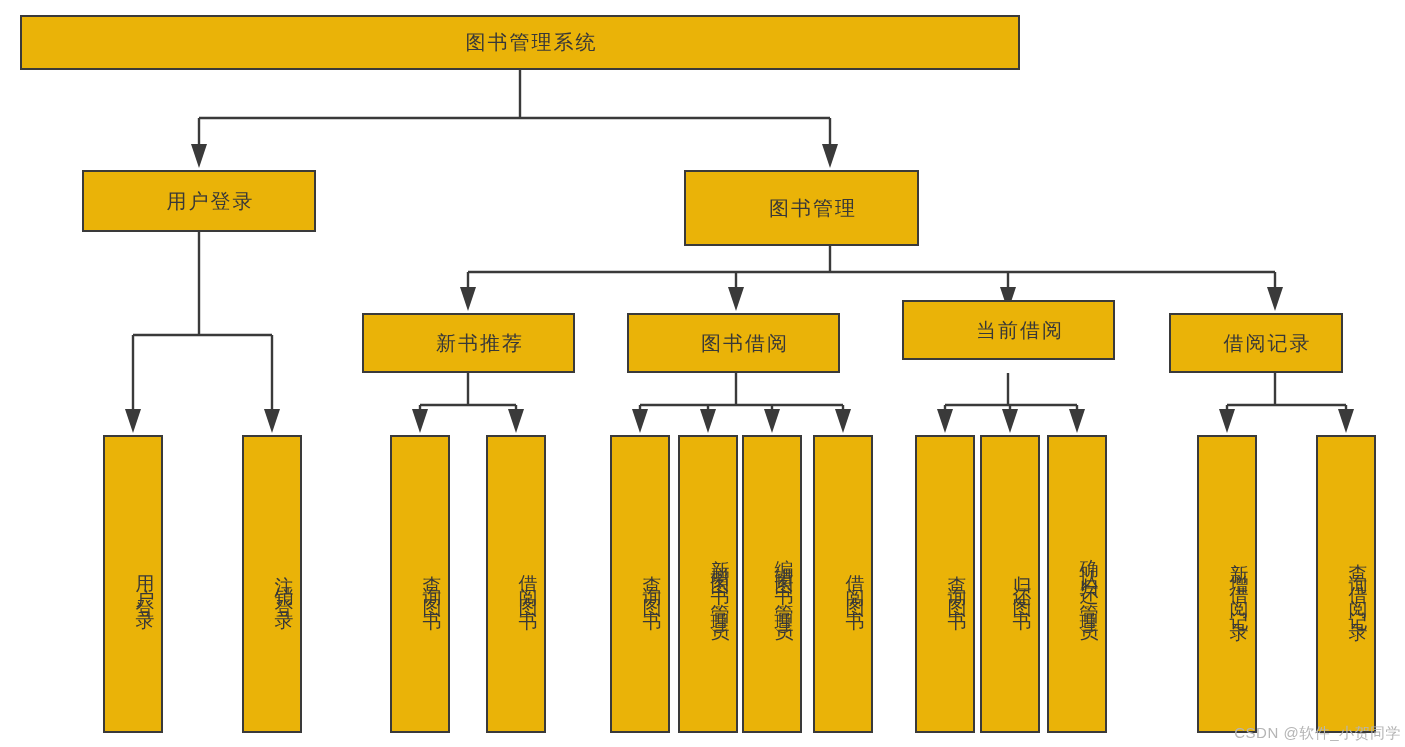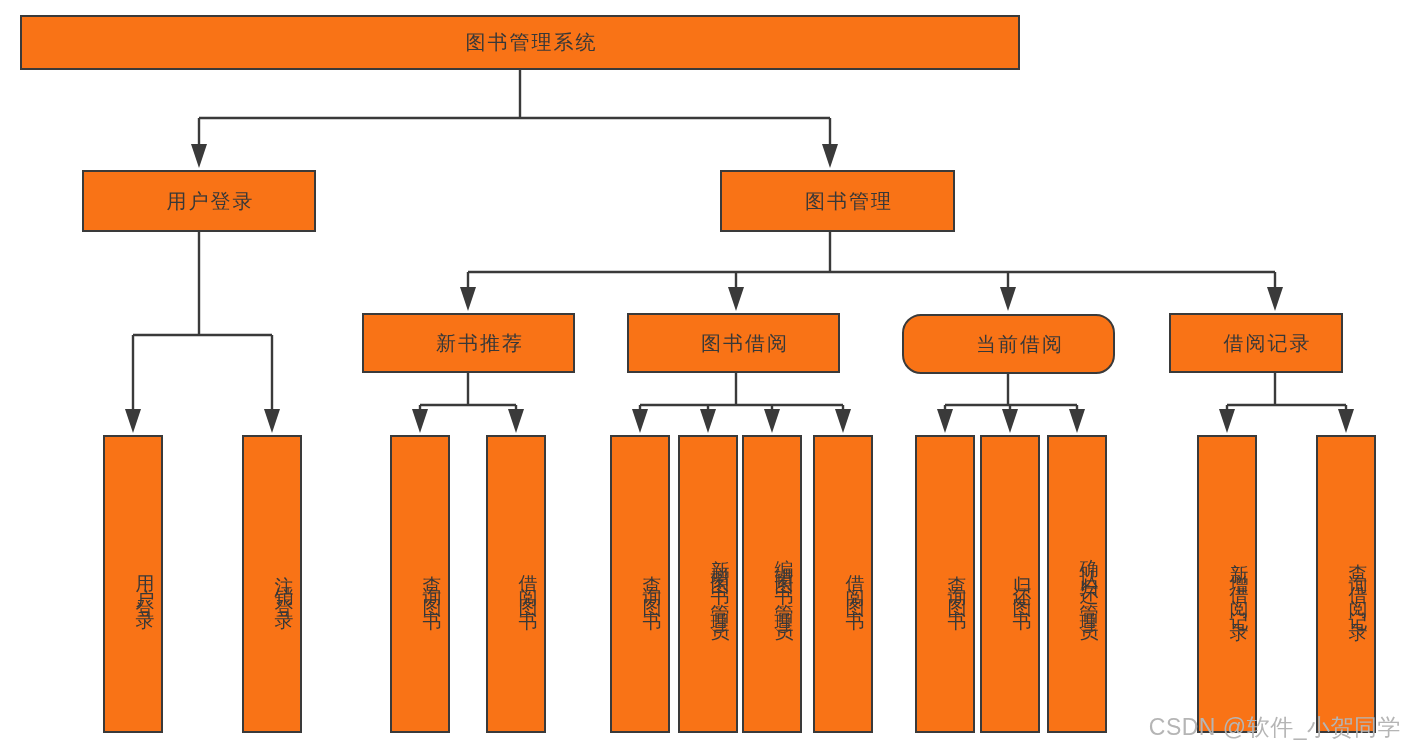--- a/index.html
+++ b/index.html
@@ -22,37 +22,37 @@
   .connectors path{
     stroke:var(--line);stroke-width:2.4;fill:none;
   }
   .connectors polygon{
     fill:var(--line);stroke:none;
   }
   .node{
     position:absolute;
     box-sizing:border-box;
     border:2px solid var(--line);
-    background:#f97316;
+    background:#eab308;
     display:flex;align-items:center;justify-content:center;padding-left:23px;
   }
   .h-node span{
     font-size:20px;color:var(--text);
     letter-spacing:2px;white-space:nowrap;
   }
   .v-node span{
     writing-mode:vertical-rl;
     text-orientation:mixed;
     font-size:19px;color:var(--text);
     letter-spacing:12px;line-height:1.1;
   }
   .v-node.long span{letter-spacing:9px;}
   .watermark{
     position:absolute;right:4px;bottom:4px;
-    font-size:23px;color:var(--wm);
+    font-size:15px;color:var(--wm);
     letter-spacing:0.5px;white-space:nowrap;text-align:right;
   }
 </style>
 </head>
 <body>
 
 <div class="canvas">
 
   <svg class="connectors" viewBox="0 0 1405 747" xmlns="http://www.w3.org/2000/svg">
     <path d="M520 70 V118 M199 118 H830 M199 118 V146 M830 118 V146
@@ -86,31 +86,31 @@
     <polygon points="1338,409 1354,409 1346,433"></polygon>
   </svg>
 
   <div class="node h-node" style="left:20px;top:15px;width:1000px;height:55px;">
     <span>图书管理系统</span>
   </div>
 
   <div class="node h-node" style="left:82px;top:170px;width:234px;height:62px;">
     <span>用户登录</span>
   </div>
-  <div class="node h-node" style="left:720px;top:170px;width:235px;height:62px;justify-content:center;">
+  <div class="node h-node" style="left:684px;top:170px;width:235px;height:76px;justify-content:center;">
     <span>图书管理</span>
   </div>
 
   <div class="node h-node" style="left:362px;top:313px;width:213px;height:60px;justify-content:center;">
     <span>新书推荐</span>
   </div>
   <div class="node h-node" style="left:627px;top:313px;width:213px;height:60px;">
     <span>图书借阅</span>
   </div>
-  <div class="node h-node" style="left:902px;top:314px;width:213px;height:60px;border-radius:19px;">
+  <div class="node h-node" style="left:902px;top:300px;width:213px;height:60px;">
     <span>当前借阅</span>
   </div>
   <div class="node h-node" style="left:1169px;top:313px;width:174px;height:60px;">
     <span>借阅记录</span>
   </div>
 
   <div class="node v-node" style="left:103px;top:435px;width:60px;height:298px;">
     <span>用户登录</span>
   </div>
   <div class="node v-node" style="left:242px;top:435px;width:60px;height:298px;">

